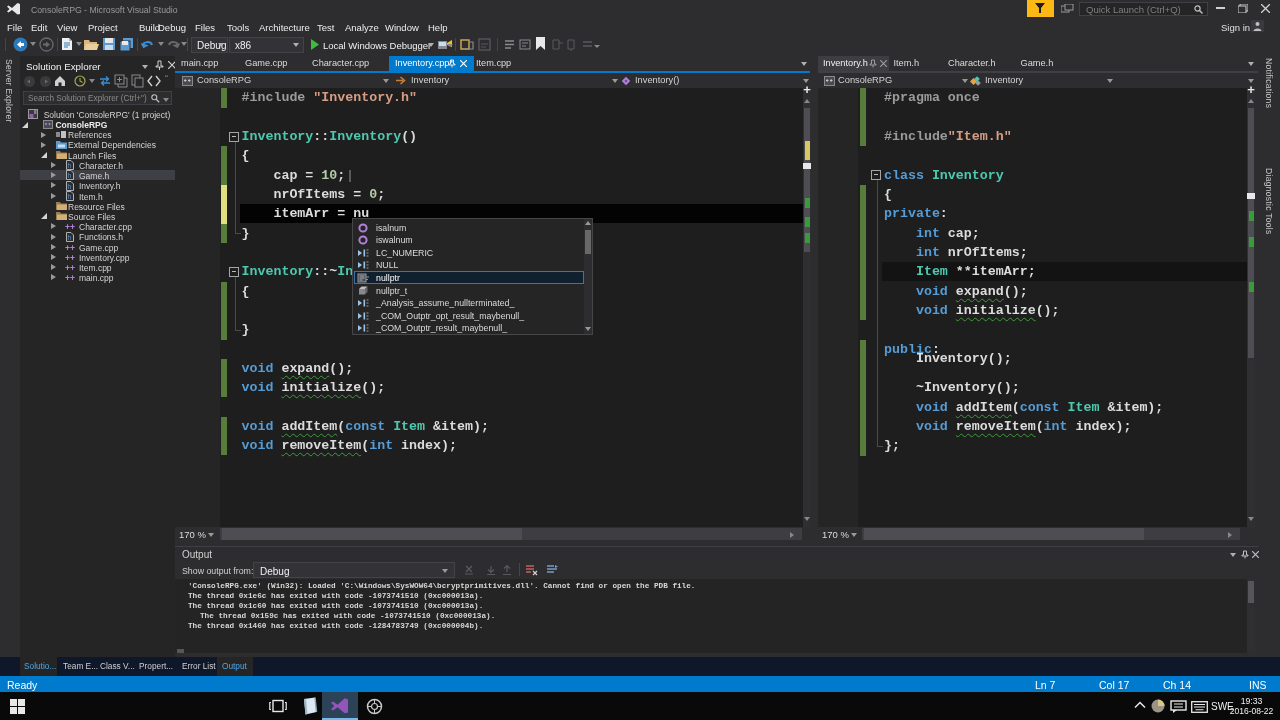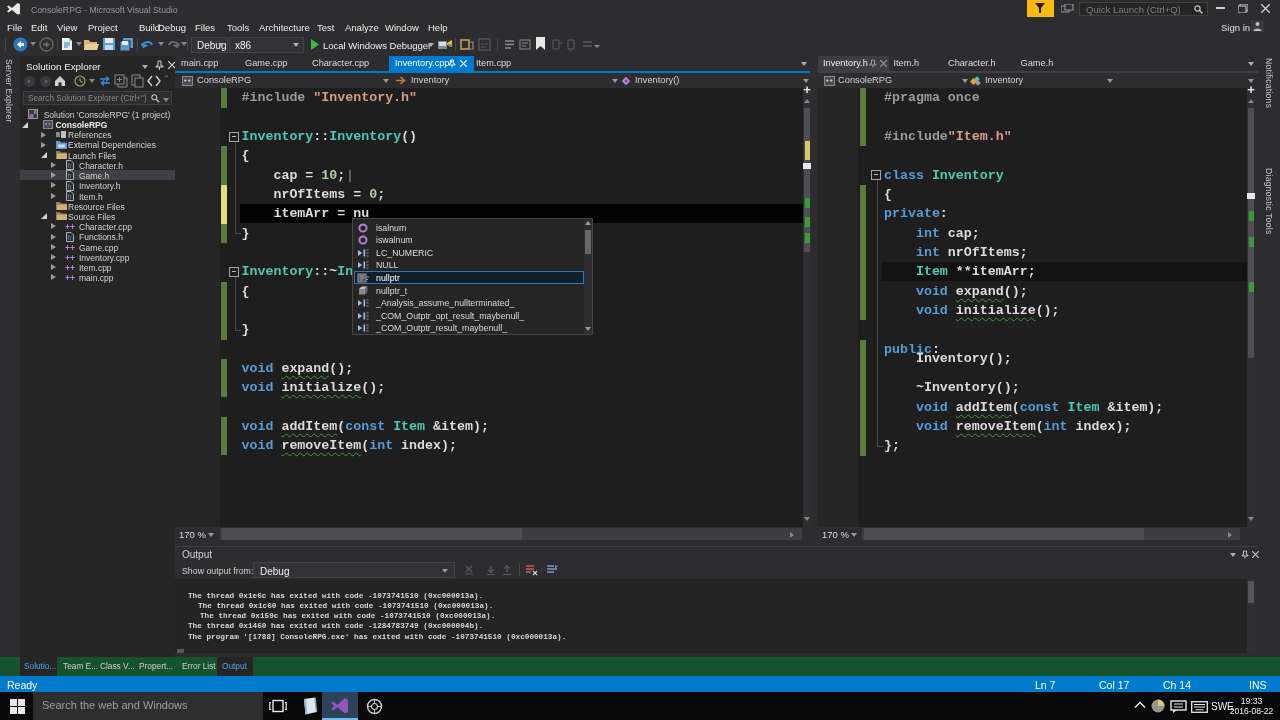--- a/index.html
+++ b/index.html
@@ -581,33 +581,33 @@
   <div class="abs" style="left:344px;top:16px;width:1px;height:13px;background:#46464a"></div>
   <svg class="abs" style="left:350px;top:17px" width="13" height="12" viewBox="0 0 13 12">
       <path d="M1 2 h8 M1 5 h8 M1 8 h5" stroke="#c06060" stroke-width="1.3"></path>
       <path d="M8 7 L12 11 M12 7 L8 11" stroke="#d0d0d0" stroke-width="1.2"></path>
     </svg>
   <svg class="abs" style="left:371px;top:17px" width="13" height="12" viewBox="0 0 13 12">
       <path d="M1 2 h7 M1 5 h10 M1 8 h7" stroke="#7a9cc0" stroke-width="1.3"></path>
       <path d="M9 1 L12 2.5 L9 4" fill="#7a9cc0"></path>
     </svg>
   <div class="abs" style="left:0;top:32px;width:1072px;height:74px;background:#242425">
+    <div class="ol" style="left:13px;top:1.5px">'ConsoleRPG.exe' (Win32): Loaded 'C:\Windows\SysWOW64\bcryptprimitives.dll'. Cannot find or open the PDB file.</div>
     <div class="ol" style="left:13px;top:11.7px">The thread 0x1e6c has exited with code -1073741510 (0xc000013a).</div>
-    <div class="ol" style="left:23px;top:21.9px">The thread 0x1c60 has exited with code -1073741510 (0xc000013a).</div>
+    <div class="ol" style="left:13px;top:21.9px">The thread 0x1c60 has exited with code -1073741510 (0xc000013a).</div>
     <div class="ol" style="left:25px;top:32.1px">The thread 0x159c has exited with code -1073741510 (0xc000013a).</div>
     <div class="ol" style="left:13px;top:42.3px">The thread 0x1460 has exited with code -1284783749 (0xc000004b).</div>
-    <div class="ol" style="left:13px;top:52.5px">The program '[1788] ConsoleRPG.exe' has exited with code -1073741510 (0xc000013a).</div>
     <div class="abs" style="left:2px;top:70px;width:7px;height:4px;background:#55555a"></div>
   </div>
   <div class="abs" style="left:1072px;top:32px;width:8px;height:74px;background:#2f2f32">
     <div class="abs" style="left:1px;top:2px;width:6px;height:22px;background:#55555a"></div>
   </div>
 </div>
 
-<div class="abs" style="left:0;top:657px;width:1280px;height:19px;background:#14532d" id="btabs">
+<div class="abs" style="left:0;top:657px;width:1280px;height:19px;background:#0f172a" id="btabs">
   <div class="abs" style="left:20px;top:0;width:37px;height:19px;background:#252526"></div>
   <div class="abs" style="left:24px;top:4px;font:8.3px 'Liberation Sans';color:#4ea6ea">Solutio...</div>
   <div class="abs" style="left:63px;top:4px;font:8.3px 'Liberation Sans';color:#d0d0d0">Team E...</div>
   <div class="abs" style="left:100px;top:4px;font:8.3px 'Liberation Sans';color:#d0d0d0">Class V...</div>
   <div class="abs" style="left:139px;top:4px;font:8.3px 'Liberation Sans';color:#d0d0d0">Propert...</div>
   <div class="abs" style="left:182px;top:4px;font:8.3px 'Liberation Sans';color:#d0d0d0">Error List</div>
   <div class="abs" style="left:217px;top:0;width:36px;height:19px;background:#252526"></div>
   <div class="abs" style="left:222px;top:4px;font:8.3px 'Liberation Sans';color:#4ea6ea">Output</div>
 </div>
 
@@ -619,23 +619,20 @@
   <div class="abs" style="left:1249px;top:3px;font:10.5px 'Liberation Sans';color:#fff">INS</div>
 </div>
 
 <div class="abs" style="left:0;top:692px;width:1280px;height:28px;background:#090909" id="taskbar">
   <svg class="abs" style="left:10px;top:7px" width="15" height="15" viewBox="0 0 15 15">
       <rect x="0" y="0" width="7" height="7" fill="#e8e8e8"></rect>
       <rect x="8" y="0" width="7" height="7" fill="#e8e8e8"></rect>
       <rect x="0" y="8" width="7" height="7" fill="#e8e8e8"></rect>
       <rect x="8" y="8" width="7" height="7" fill="#e8e8e8"></rect>
     </svg>
-  <div class="abs" style="left:33px;top:0;width:230px;height:28px;background:#2e2e2e">
-    <div class="abs" style="left:9px;top:7px;font:11px 'Liberation Sans';color:#9e9e9e">Search the web and Windows</div>
-  </div>
   <svg class="abs" style="left:269px;top:7px" width="18" height="14" viewBox="0 0 18 14">
       <rect x="4" y="1.5" width="10" height="11" fill="none" stroke="#e8e8e8" stroke-width="1.4"></rect>
       <path d="M2 3.5 L0.8 3.5 L0.8 10.5 L2 10.5 M16 3.5 L17.2 3.5 L17.2 10.5 L16 10.5" stroke="#e8e8e8" fill="none" stroke-width="1.2"></path>
     </svg>
   <svg class="abs" style="left:300px;top:5px" width="19" height="18" viewBox="0 0 19 18">
       <path d="M4 2 L15 0.5 L16.5 15 L5.5 17.5 Z" fill="#dce9f2"></path>
       <path d="M4 2 L6 1.7 L7.5 17 L5.5 17.5 Z" fill="#9db8c8"></path>
       <path d="M15 0.5 L16.5 15" stroke="#7da8c4" stroke-width="1.5"></path>
     </svg>
   <div class="abs" style="left:322px;top:0;width:36px;height:28px;background:#2c4257"></div>

